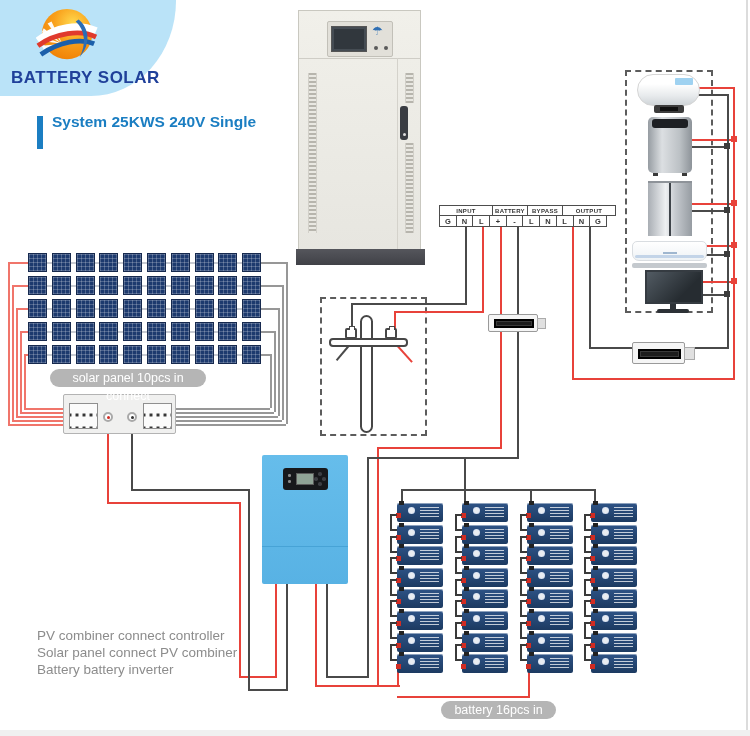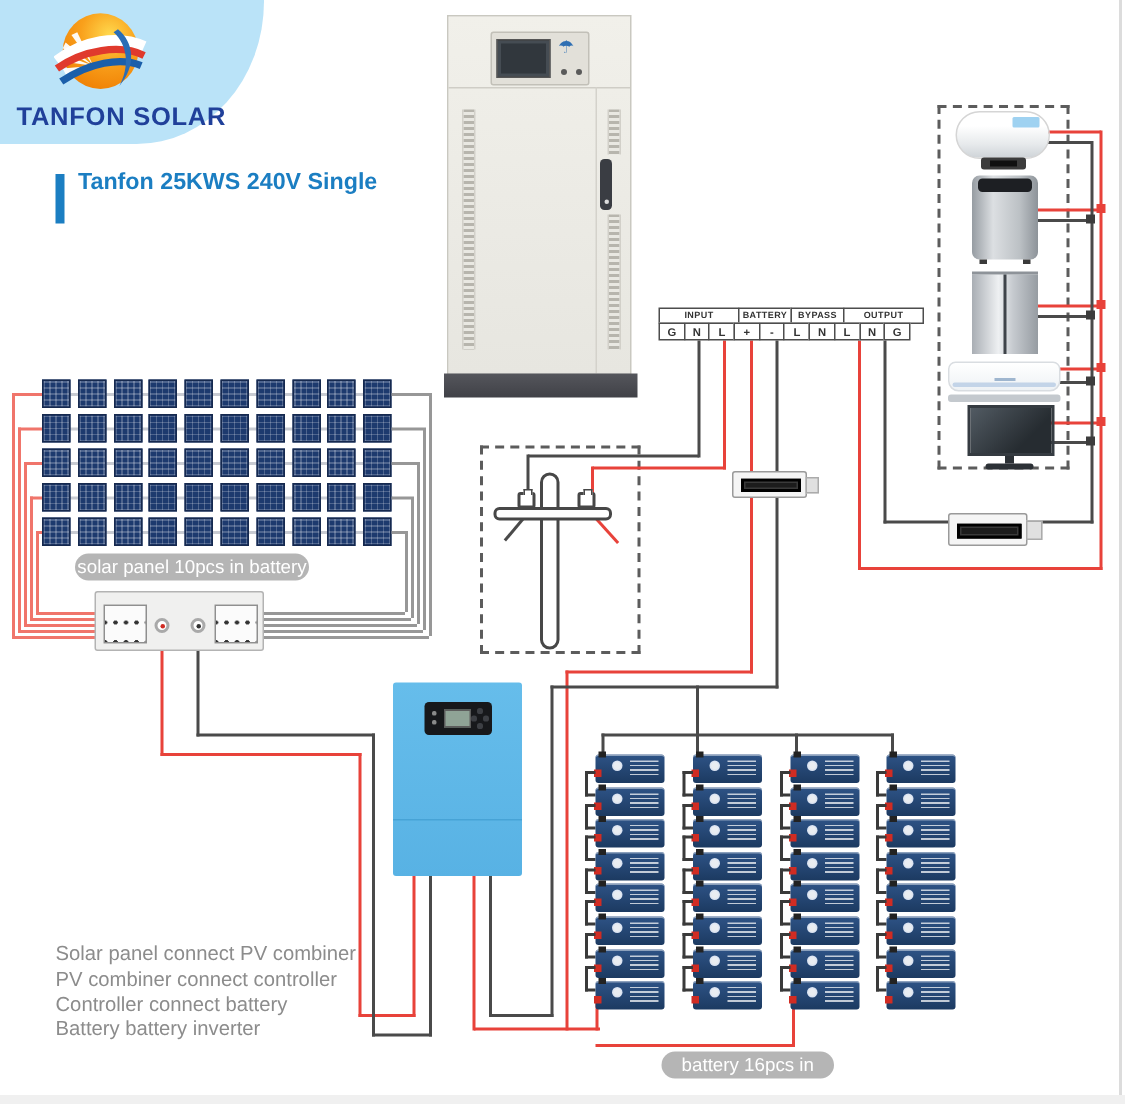--- a/index.html
+++ b/index.html
@@ -146,24 +146,24 @@
       <path d="M27 40 L6 28 L8 24 Z"></path>
         <path d="M27 40 L4 37 L5 32 Z"></path>
       <path d="M27 40 L8 46 L6 42 Z"></path>
         <path d="M27 40 L12 19 L16 17 Z"></path>
     </g>
     <path d="M2 37 C20 23 44 19 62 27" stroke="#fff" stroke-width="8" fill="none"></path>
     <path d="M2 42 C20 29 46 25 62 33" stroke="#e03a2d" stroke-width="5" fill="none"></path>
     <path d="M5 51 C24 38 46 34 60 40" stroke="#1b5faa" stroke-width="5" fill="none"></path>
     <path d="M44 15 C55 24 57 40 45 54 C52 41 51 26 41 17 Z" fill="#2a6db5"></path>
   </svg>
-  <div class="abs brand">TANFON SOLAR</div>
+  <div class="abs brand">BATTERY SOLAR</div>
   <div class="abs tbar"></div>
   <div class="abs title">
-    <div>Tanfon 25KWS 240V Single</div>
+    <div>System 25KWS 240V Single</div>
   </div>
 
   <div class="abs cab">
     <div class="abs cab-seam"></div>
     <div class="abs cab-door"></div>
     <div class="abs cab-bezel">
       <div class="abs cab-lcd"></div>
       <div class="abs umb">☂</div>
       <div class="abs cab-btn" style="left:46px;top:24px"></div>
       <div class="abs cab-btn" style="left:56px;top:24px"></div>
@@ -285,21 +285,21 @@
       <div class="panel" style="left: 23.8px; top: 92px;"></div>
       <div class="panel" style="left: 47.6px; top: 92px;"></div>
       <div class="panel" style="left: 71.4px; top: 92px;"></div>
       <div class="panel" style="left: 95.2px; top: 92px;"></div>
       <div class="panel" style="left: 119px; top: 92px;"></div>
       <div class="panel" style="left: 142.8px; top: 92px;"></div>
       <div class="panel" style="left: 166.6px; top: 92px;"></div>
       <div class="panel" style="left: 190.4px; top: 92px;"></div>
       <div class="panel" style="left: 214.2px; top: 92px;"></div>
     </div>
-  <div class="abs pill" style="left:50px;top:369px;width:156px">solar panel 10pcs in battery</div>
+  <div class="abs pill" style="left:50px;top:369px;width:156px">solar panel 10pcs in connect</div>
 
   <div class="abs comb">
     <div class="tblock" style="left:5px"></div>
     <div class="tblock" style="left:79px"></div>
     <div class="lug" style="left:39px">
         <i style="background:#d02c23"></i>
       </div>
     <div class="lug" style="left:63px">
         <i style="background:#333"></i>
       </div>
@@ -481,23 +481,22 @@
         <span class="jumper"></span>
       </div>
       <div class="battery" style="left: 591px; top: 654px;">
         <span class="bt-red"></span>
         <span class="bt-blk"></span>
       </div>
     </div>
   <div class="abs pill" style="left:441px;top:701px;width:115px">battery 16pcs in series</div>
 
   <div class="abs notes">
+    <div>PV combiner connect controller</div>
     <div>Solar panel connect PV combiner</div>
-    <div>PV combiner connect controller</div>
-    <div>Controller connect battery</div>
     <div>Battery battery inverter</div>
   </div>
 
   <div class="abs" id="wires" style="left:0;top:0;width:750px;height:736px;pointer-events:none">
       <div class="wire wh wp" style="left: 8px; top: 262px; width: 20px;"></div>
       <div class="wire wv wp" style="left: 8px; top: 262px; height: 162px;"></div>
       <div class="wire wh wp" style="left: 8px; top: 424px; width: 61px;"></div>
       <div class="wire wh wg" style="left: 261px; top: 262px; width: 25px;"></div>
       <div class="wire wv wg" style="left: 286px; top: 262px; height: 162px;"></div>
       <div class="wire wh wg" style="left: 150px; top: 424px; width: 136px;"></div>

